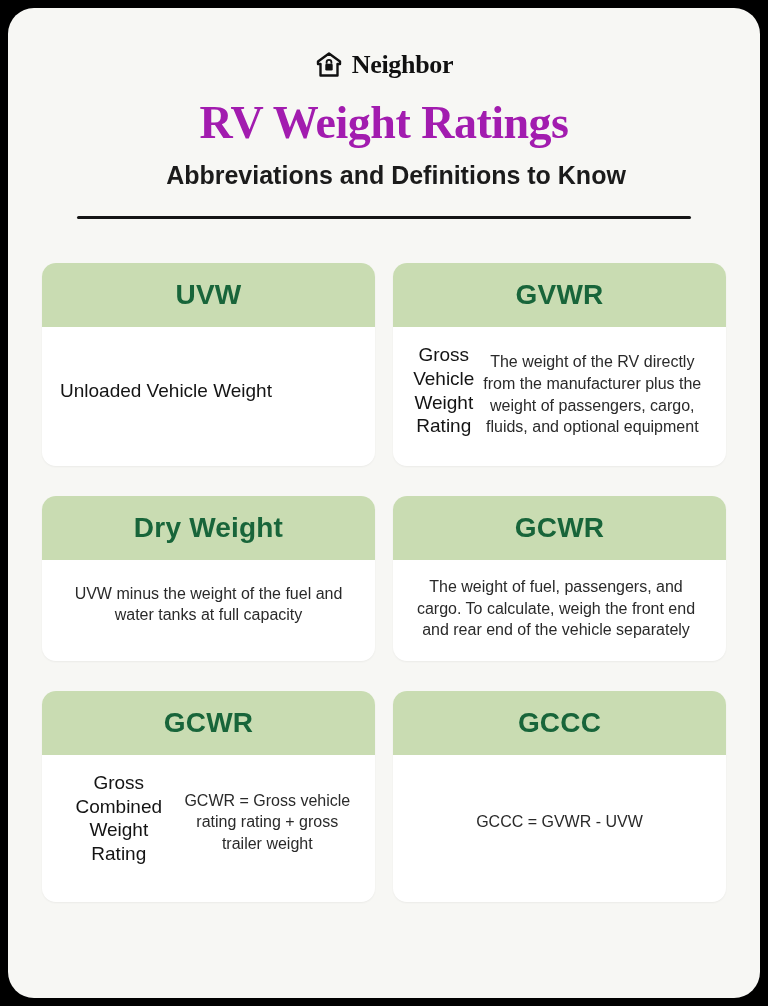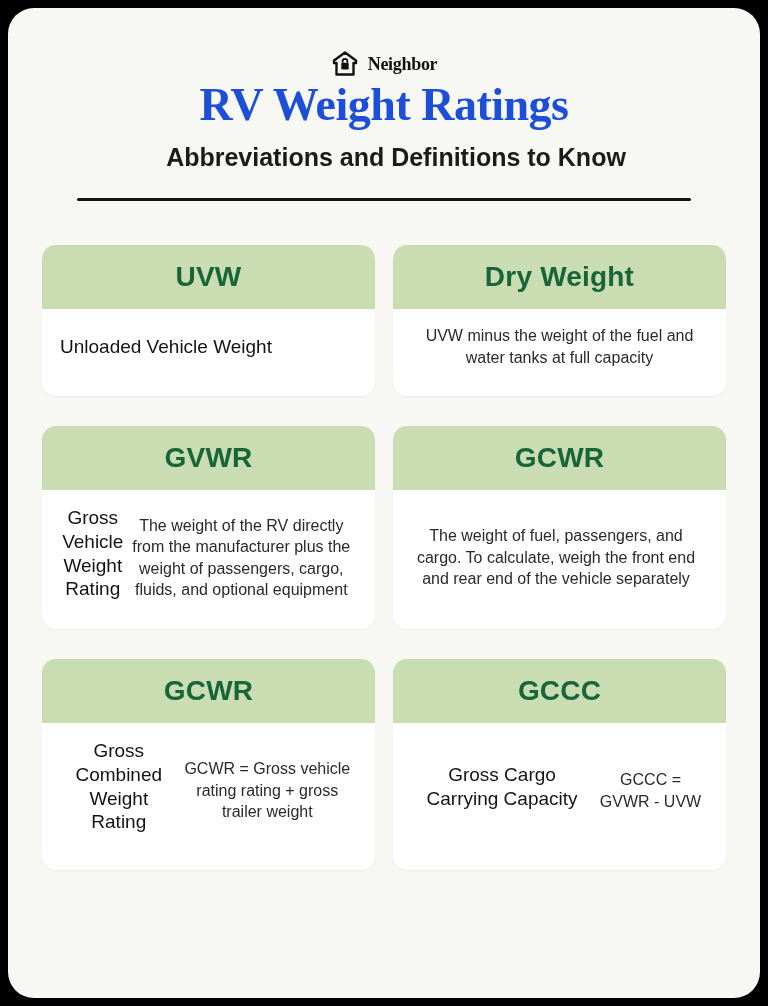--- a/index.html
+++ b/index.html
@@ -28,31 +28,31 @@
     display: flex;
     align-items: center;
     justify-content: center;
     gap: 9px;
     margin-top: 42px;
   }
   .brand-icon svg { display: block; }
   .brand-name {
     font-family: "Liberation Serif", serif;
     font-weight: bold;
-    font-size: 18px;
+    font-size: 26px;
     color: #111111;
     letter-spacing: -0.3px;
   }
   .title {
     text-align: center;
     font-family: "Liberation Serif", serif;
     font-weight: bold;
     font-size: 46px;
-    color: #1d4ed8;
-    margin-top: 0;
+    color: #a21caf;
+    margin-top: 16px;
     letter-spacing: -0.5px;
   }
   .subtitle {
     text-align: center;
     font-family: "Liberation Sans", sans-serif;
     font-weight: bold;
     font-size: 25px;
     color: #1b1b1b;
     margin-top: 12px;
     padding-left: 24px;
@@ -146,39 +146,39 @@
 
     <div class="card row-1">
       <div class="card-head">
         <span class="card-abbr">UVW</span>
       </div>
       <div class="card-body">
         <div class="card-term">Unloaded Vehicle Weight</div>
       </div>
     </div>
 
-    <div class="card row-1">
-      <div class="card-head">
-        <span class="card-abbr">Dry Weight</span>
-      </div>
-      <div class="card-body centered">
-        <div class="card-desc">UVW minus the weight of the fuel and water tanks at full capacity</div>
-      </div>
-    </div>
-
     <div class="card row-2">
       <div class="card-head">
         <span class="card-abbr">GVWR</span>
       </div>
       <div class="card-body">
         <div class="card-term">Gross Vehicle Weight Rating</div>
         <div class="card-desc">The weight of the RV directly from the manufacturer plus the weight of passengers, cargo, fluids, and optional equipment</div>
       </div>
     </div>
 
+    <div class="card row-1">
+      <div class="card-head">
+        <span class="card-abbr">Dry Weight</span>
+      </div>
+      <div class="card-body centered">
+        <div class="card-desc">UVW minus the weight of the fuel and water tanks at full capacity</div>
+      </div>
+    </div>
+
     <div class="card row-2">
       <div class="card-head">
         <span class="card-abbr">GCWR</span>
       </div>
       <div class="card-body">
         <div class="card-desc">The weight of fuel, passengers, and cargo. To calculate, weigh the front end and rear end of the vehicle separately</div>
       </div>
     </div>
 
     <div class="card row-3">
@@ -189,19 +189,18 @@
         <div class="card-term">Gross Combined Weight Rating</div>
         <div class="card-desc">GCWR = Gross vehicle rating rating + gross trailer weight</div>
       </div>
     </div>
 
     <div class="card row-3">
       <div class="card-head">
         <span class="card-abbr">GCCC</span>
       </div>
       <div class="card-body centered">
-        <div class="card-term">Gross Cargo Carrying Capacity</div>
         <div class="card-desc">GCCC = GVWR - UVW</div>
       </div>
     </div>
 
   </div>
 </div>
 
 </body></html>

